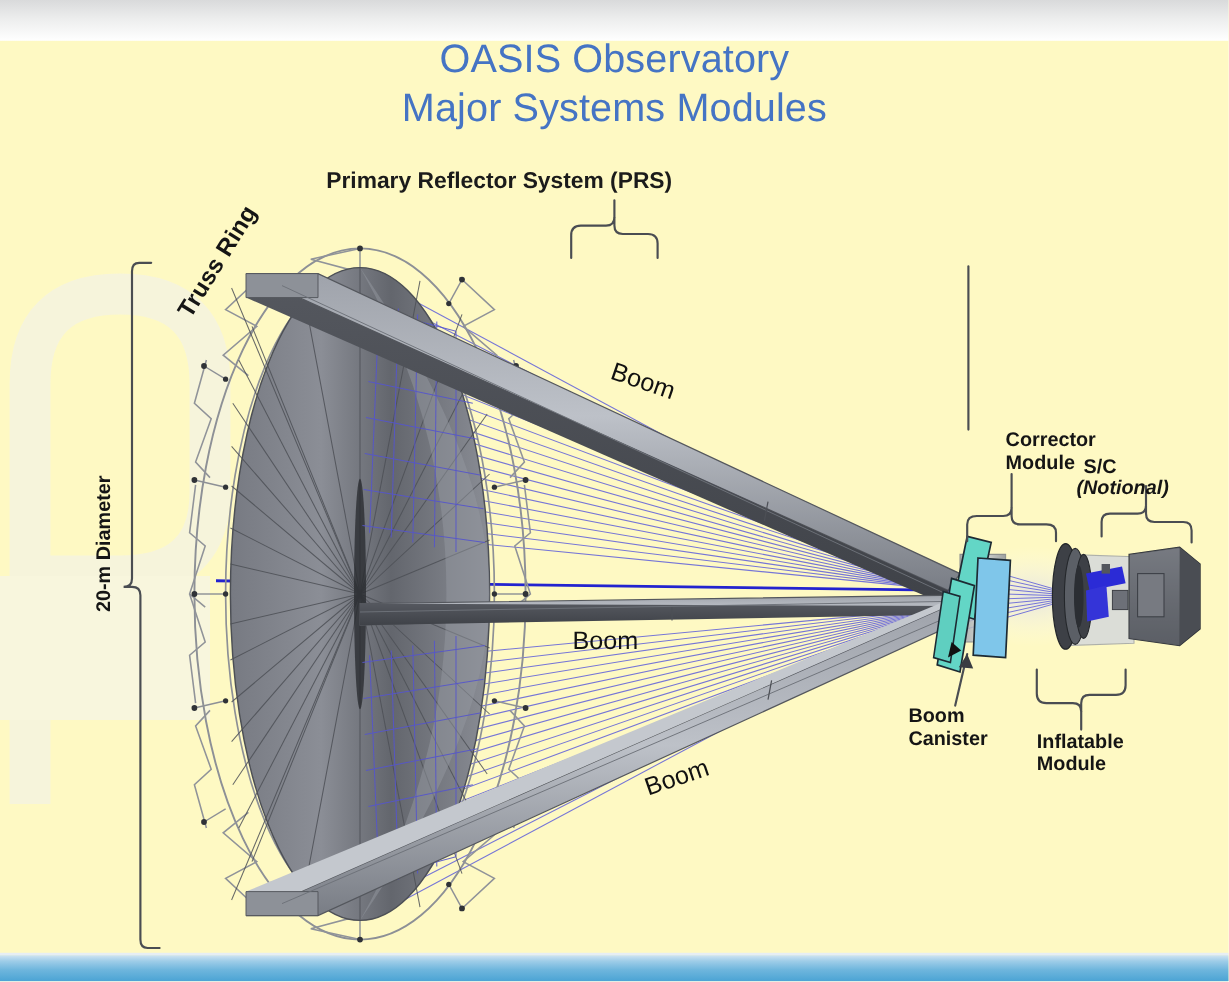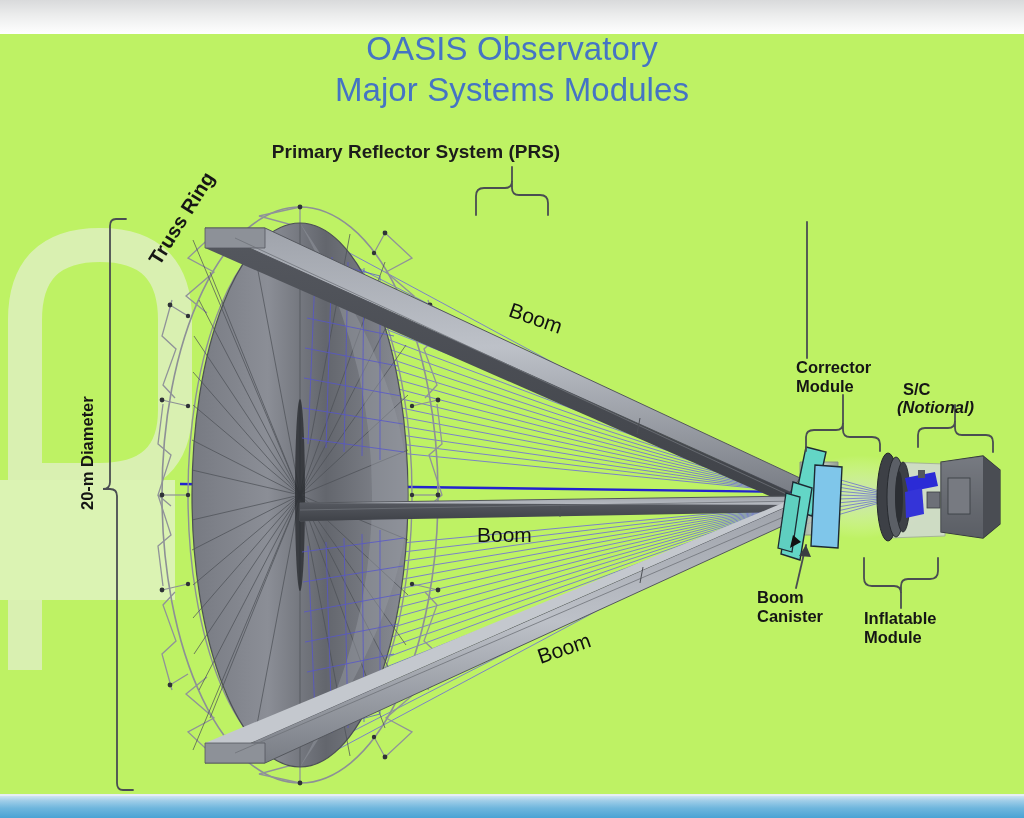--- a/index.html
+++ b/index.html
@@ -8,21 +8,21 @@
     padding: 0;
     background: #ffffff;
   }
   body {
     font-family: "Liberation Sans", sans-serif;
   }
   #slide {
     position: relative;
     width: 1024px;
     height: 818px;
-    background: #bef264;
+    background: #fef9c3;
     overflow: hidden;
   }
   
   .top-fade {
     position: absolute;
     left: 0; top: 0;
     width: 1024px; height: 34px;
     background: linear-gradient(to bottom, #d9dadb 0%, #eceded 45%, #ffffff 100%);
     pointer-events: none;
   }
@@ -468,21 +468,21 @@
 
   <div class="ann rot-truss" style="left:146px; top:258px;">Truss Ring</div>
 
   <div class="ann boom rot-boom-up" style="left:513px; top:300px;">Boom</div>
 
   <div class="ann boom" style="left:477px; top:525px;">Boom</div>
 
   <div class="ann boom rot-boom-dn" style="left:535px; top:648px;">Boom</div>
 
 
-  <div class="ann" style="left:796px; top:358px;">Corrector
+  <div class="ann" style="left:838px; top:358px;">Corrector
 Module</div>
 
   <div class="ann" style="left:903px; top:380px;">S/C</div>
 
   <div class="ann italic-sub" style="left:897px; top:398px;">(Notional)</div>
 
   <div class="ann" style="left:757px; top:588px;">Boom
 Canister</div>
 
   <div class="ann" style="left:864px; top:609px;">Inflatable

